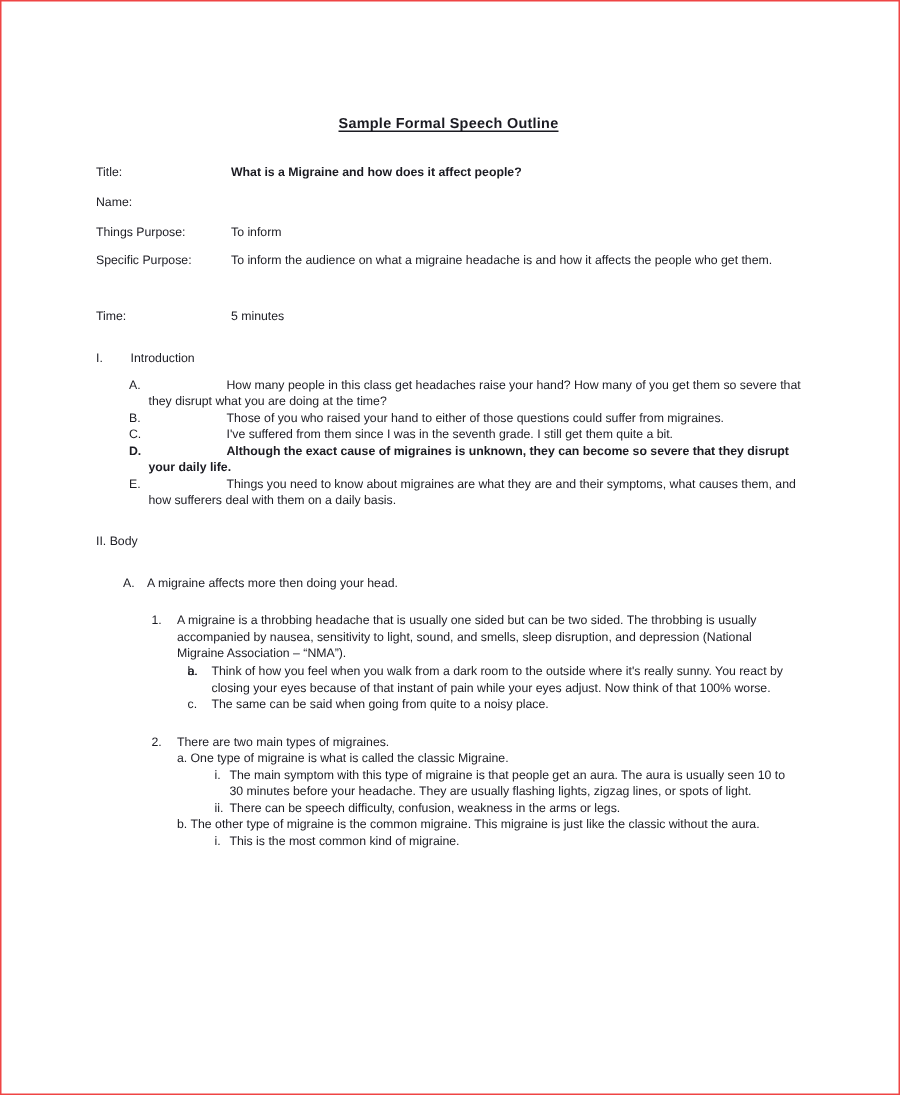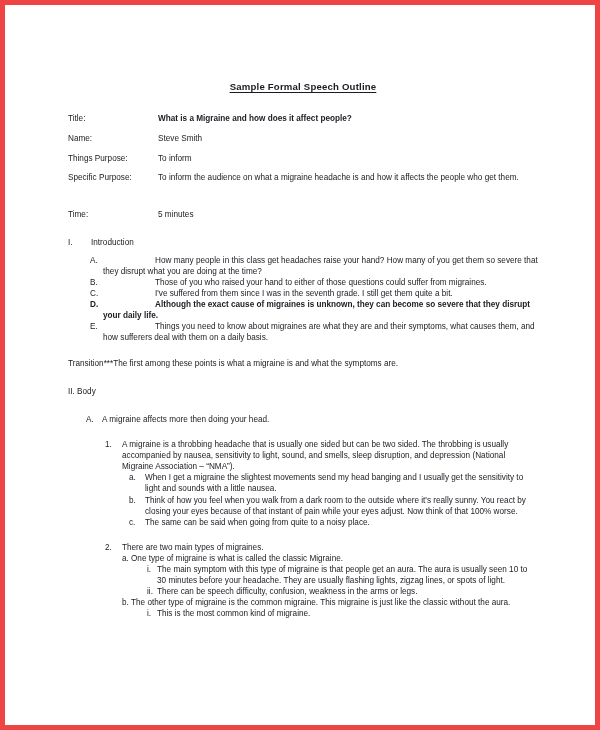--- a/index.html
+++ b/index.html
@@ -13,21 +13,21 @@
     font-family: "Liberation Sans", sans-serif;
     color: #1b1b22;
     overflow: hidden;
   }
   .page {
     position: relative;
     box-sizing: border-box;
     width: 600px;
     height: 730px;
     background: #ffffff;
-    border: 5px solid #ef4444;
+    border: 1px solid #ef4444;
     padding: 0;
   }
   .sheet {
     position: absolute;
     left: 63px;
     top: 76px;
     width: 470px;
   }
   .doc-title {
     text-align: center;
@@ -164,21 +164,20 @@
 
     <div class="doc-title"><span class="u">Sample Formal Speech Outline </span></div>
 
     <div class="meta">
       <div class="meta-row">
         <div class="meta-label">Title:</div>
         <div class="meta-value bold">What is a Migraine and how does it affect people?</div>
       </div>
       <div class="meta-row">
         <div class="meta-label">Name:</div>
-        <div class="meta-value">Steve Smith</div>
       </div>
       <div class="meta-row">
         <div class="meta-label">Things Purpose:</div>
         <div class="meta-value">To inform</div>
       </div>
       <div class="meta-row">
         <div class="meta-label">Specific Purpose:</div>
         <div class="meta-value">To inform the audience on what a migraine headache is and how it affects the people who get them.</div>
       </div>
       <div class="meta-row gap">
@@ -208,42 +207,40 @@
       <div class="alpha-item bold">
         <span class="lbl">D.</span>
         <span class="tab"></span><span>Although the exact cause of migraines is unknown, they can become so severe that they disrupt your daily life.</span>
       </div>
       <div class="alpha-item">
         <span class="lbl">E.</span>
         <span class="tab"></span><span>Things you need to know about migraines are what they are and their symptoms, what causes them, and how sufferers deal with them on a daily basis.</span>
       </div>
     </div>
 
-    <div class="transition">Transition***The first among these points is what a migraine is and what the symptoms are.</div>
 
     <div class="lvl-roman flush">
       <span>II.</span>
       <span>Body</span>
     </div>
 
     <div class="body-a">
       <span class="lbl">A.</span>
       <span>A migraine affects more then doing your head.</span>
     </div>
 
     <div class="num-list">
 
       <div class="num-item spaced">
         <span class="lbl">1.</span>
         <span>A migraine is a throbbing headache that is usually one sided but can be two sided. The throbbing is usually accompanied by nausea, sensitivity to light, sound, and smells, sleep disruption, and depression (National Migraine Association – “NMA”).</span>
 
         <div class="sub-a-list">
           <div class="sub-a">
             <span class="lbl">a.</span>
-            <span>When I get a migraine the slightest movements send my head banging and I usually get the sensitivity to light and sounds with a little nausea.</span>
           </div>
           <div class="sub-a">
             <span class="lbl">b.</span>
             <span>Think of how you feel when you walk from a dark room to the outside where it's really sunny. You react by closing your eyes because of that instant of pain while your eyes adjust. Now think of that 100% worse.</span>
           </div>
           <div class="sub-a">
             <span class="lbl">c.</span>
             <span>The same can be said when going from quite to a noisy place.</span>
           </div>
         </div>

